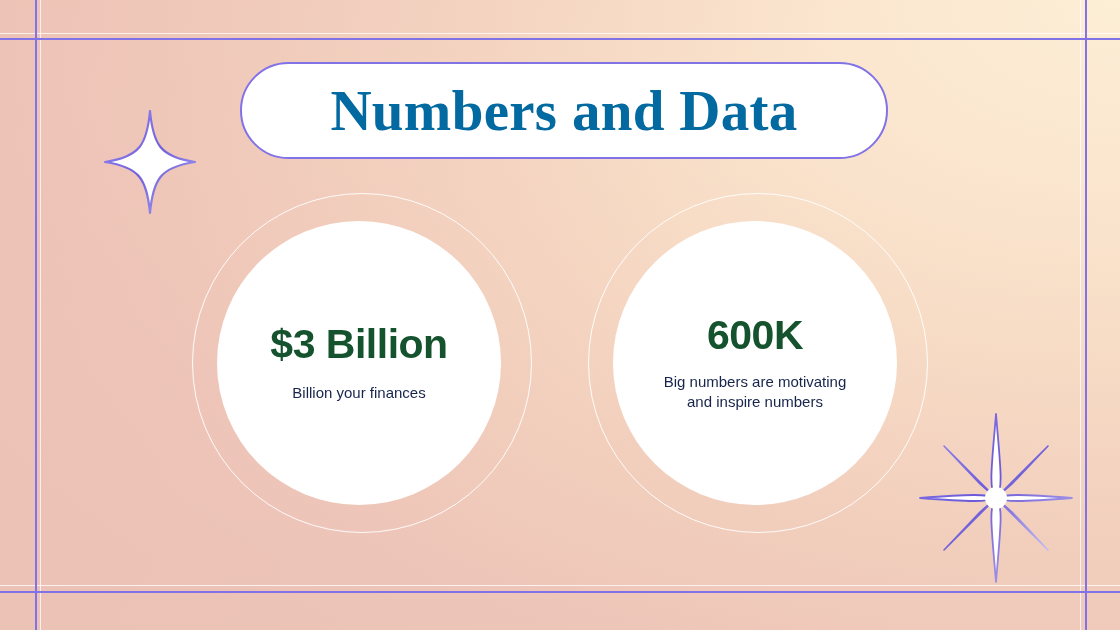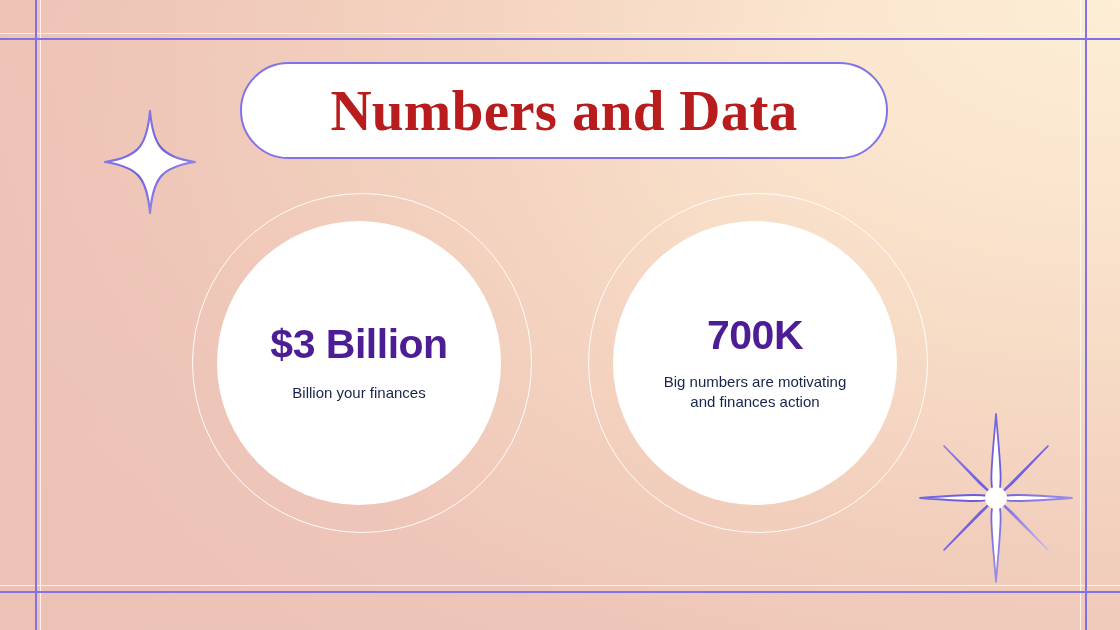--- a/index.html
+++ b/index.html
@@ -51,21 +51,21 @@
     background:#ffffff;
     border:2px solid #8272e8;
     border-radius:49px;
     display:flex; align-items:center; justify-content:center;
     z-index:6;
   }
   #title-text {
     font-family:"Liberation Serif", serif;
     font-size:57px;
     font-weight:700;
-    color:#b91c1c;
+    color:#0369a1;
     letter-spacing:.3px;
     line-height:1;
     white-space:nowrap;
   }
 
   
   .stat-wrap { position:absolute; z-index:5; }
   .stat-ring {
     position:absolute; left:0; top:0;
     width:340px; height:340px;
@@ -83,21 +83,21 @@
     padding:0 24px;
     text-align:center;
   }
   #stat-left  { left:192px; top:193px; width:340px; height:340px; }
   #stat-right { left:588px; top:193px; width:340px; height:340px; }
 
   .stat-value {
     font-family:"Liberation Sans", sans-serif;
     font-weight:700;
     font-size:41px;
-    color:#4c1d95;
+    color:#14532d;
     letter-spacing:-.5px;
     line-height:1.05;
   }
   .stat-label {
     font-family:"Liberation Sans", sans-serif;
     font-size:15px;
     font-weight:400;
     color:#17244c;
     line-height:1.33;
     margin-top:15px;
@@ -161,18 +161,18 @@
     <div class="stat-ring"></div>
     <div class="stat-circle">
       <div class="stat-value">$3 Billion</div>
       <div class="stat-label">Billion your finances</div>
     </div>
   </div>
 
   <div class="stat-wrap" id="stat-right">
     <div class="stat-ring"></div>
     <div class="stat-circle">
-      <div class="stat-value">700K</div>
-      <div class="stat-label">Big numbers are motivating and finances action</div>
+      <div class="stat-value">600K</div>
+      <div class="stat-label">Big numbers are motivating and inspire numbers</div>
     </div>
   </div>
 
 </div>
 
 </body></html>

